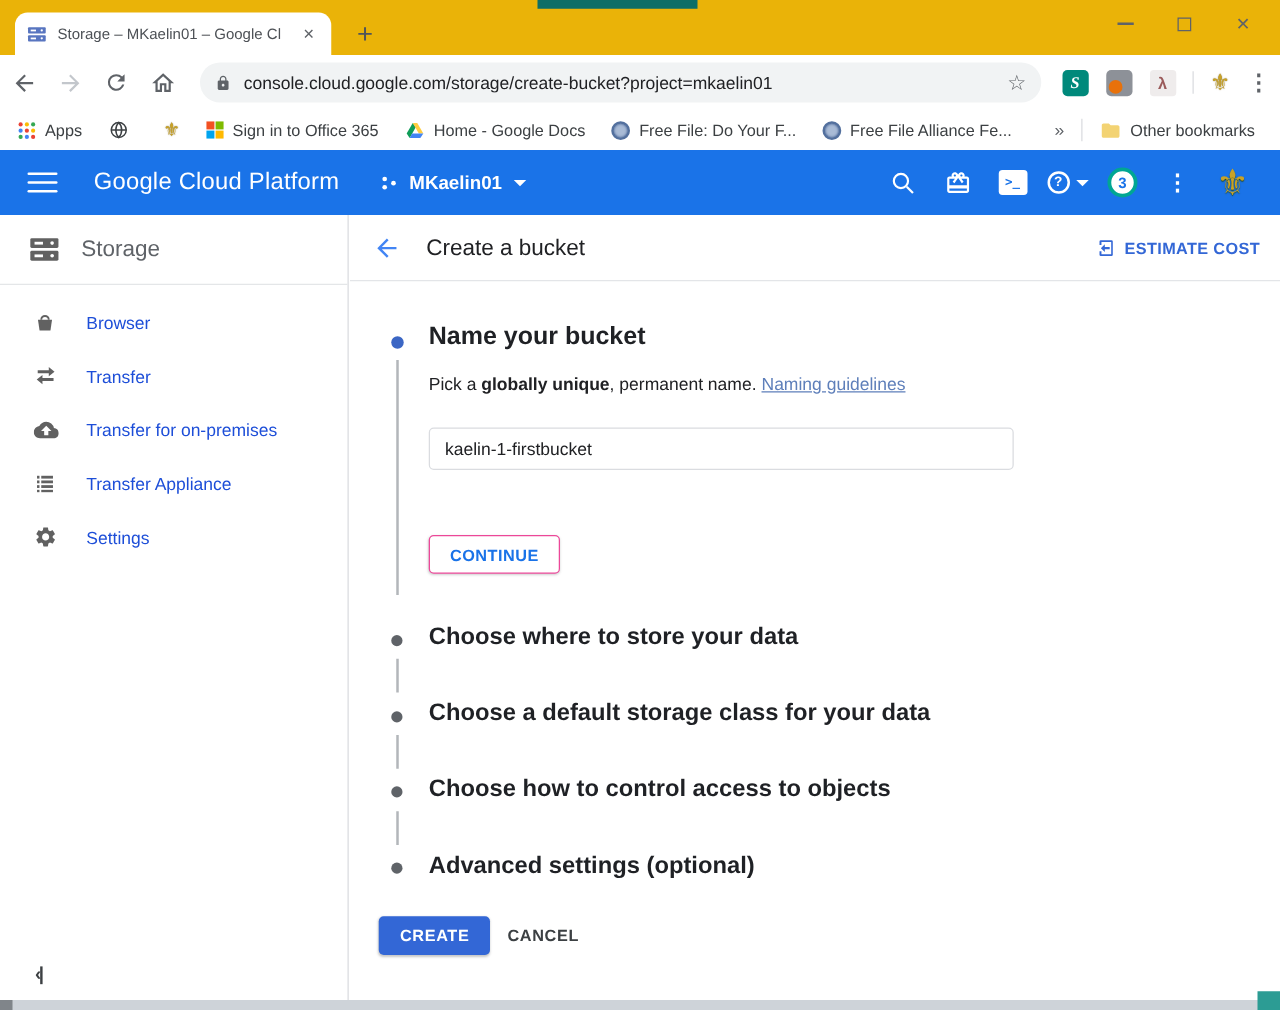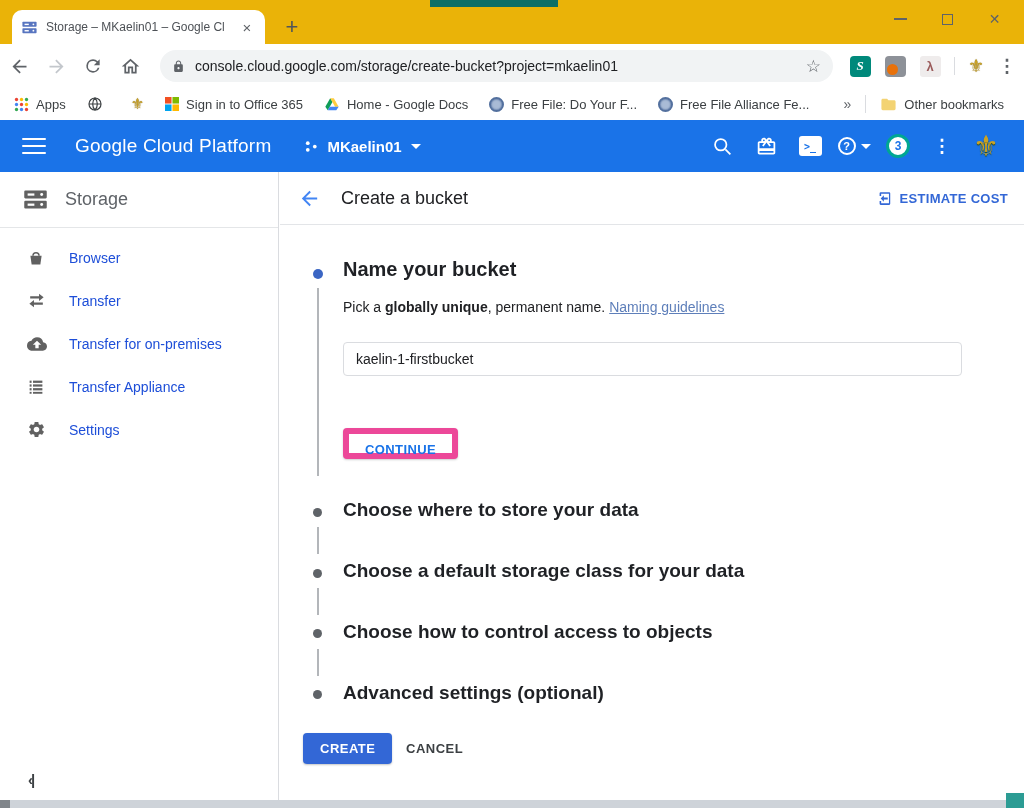--- a/index.html
+++ b/index.html
@@ -93,25 +93,25 @@
   .dot.active { background:#3b66c4; width:10px; height:10px; }
   .d1 { top:97px; } .d2 { top:336px; } .d3 { top:397px; } .d4 { top:457px; } .d5 { top:518px; }
   .line { position:absolute; left:37px; width:2px; background:#b3b6ba; }
   .l1 { top:116px; height:188px; } .l2 { top:355px; height:27px; }
   .l3 { top:416px; height:27px; } .l4 { top:477px; height:27px; }
   .stitle { position:absolute; left:63px; font-size:19px; font-weight:bold; color:#1f2125; }
   .t1 { top:86px; font-size:20px; } .t2 { top:327px; } .t3 { top:388px; } .t4 { top:449px; } .t5 { top:510px; }
 
   .desc { position:absolute; left:63px; top:127px; font-size:14px; color:#202124; }
   .desc .lnk { color:#5e7fba; text-decoration:underline; margin-left:4px; cursor:pointer; }
-  .name-input { position:absolute; left:63px; top:170px; width:619px; height:34px; border:1px solid #dadce0;
+  .name-input { position:absolute; left:63px; top:170px; width:468px; height:34px; border:1px solid #dadce0;
                 border-radius:4px; padding:0 12px; font-size:14px; color:#202124; font-family:inherit; outline:none; }
   .tip { position:absolute; left:63px; top:213px; font-size:13px; color:#80868b; }
   .continue-btn { position:absolute; left:63px; top:256px; height:31px; padding:8px 16px; background:#fff;
-                  border:6px solid #ec4899; border-radius:4px; color:#1a73e8; font-weight:bold; font-size:13px;
+                  border:1px solid #ec4899; border-radius:4px; color:#1a73e8; font-weight:bold; font-size:13px;
                   letter-spacing:0.4px; box-shadow:0 1px 2px rgba(60,64,67,0.25); font-family:inherit; }
   .create-btn { position:absolute; left:23px; top:561px; height:31px; padding:0 17px; background:#3367d6;
                 border:none; border-radius:4px; color:#fff; font-weight:bold; font-size:13px; letter-spacing:0.5px;
                 box-shadow:0 1px 2px rgba(60,64,67,0.3); font-family:inherit; }
   .cancel-btn { position:absolute; left:112px; top:561px; height:31px; padding:0 14px; background:transparent;
                 border:none; color:#3c4043; font-weight:bold; font-size:13px; letter-spacing:0.5px; font-family:inherit; }
 
   .bottom-strip { position:absolute; left:0; top:800px; width:1024px; height:8px; background:#ced3d9; }
   .bs-left { position:absolute; left:0; top:800px; width:10px; height:8px; background:#80858a; }
   .bs-right { position:absolute; left:1006px; top:793px; width:18px; height:15px; background:#2c9c94; }

